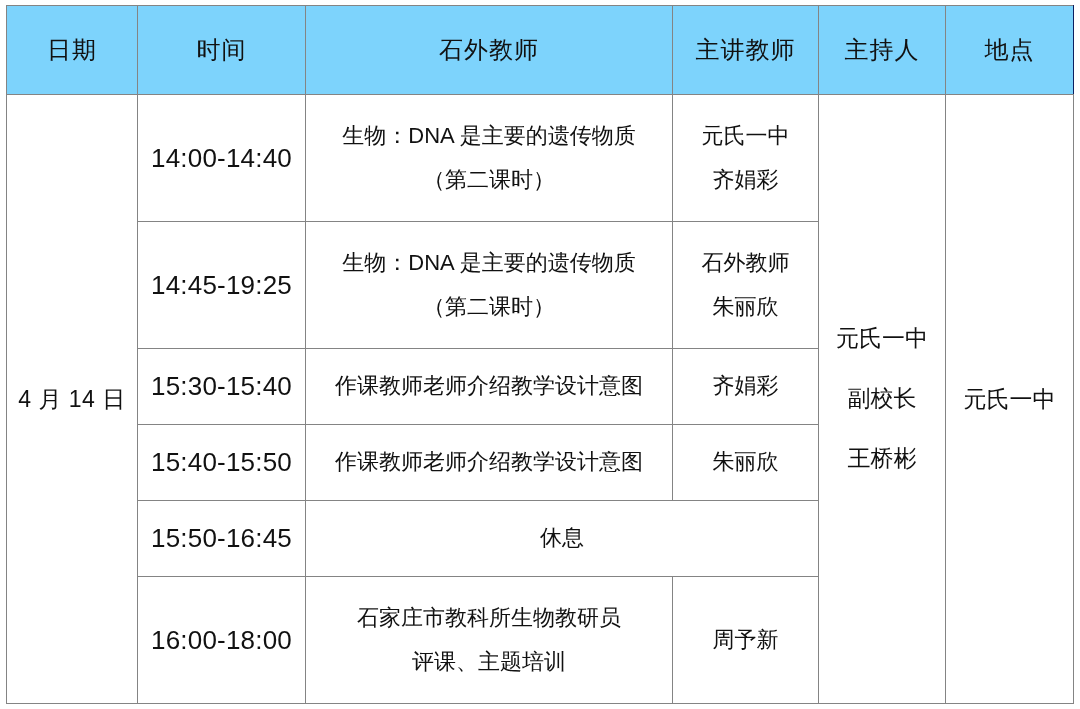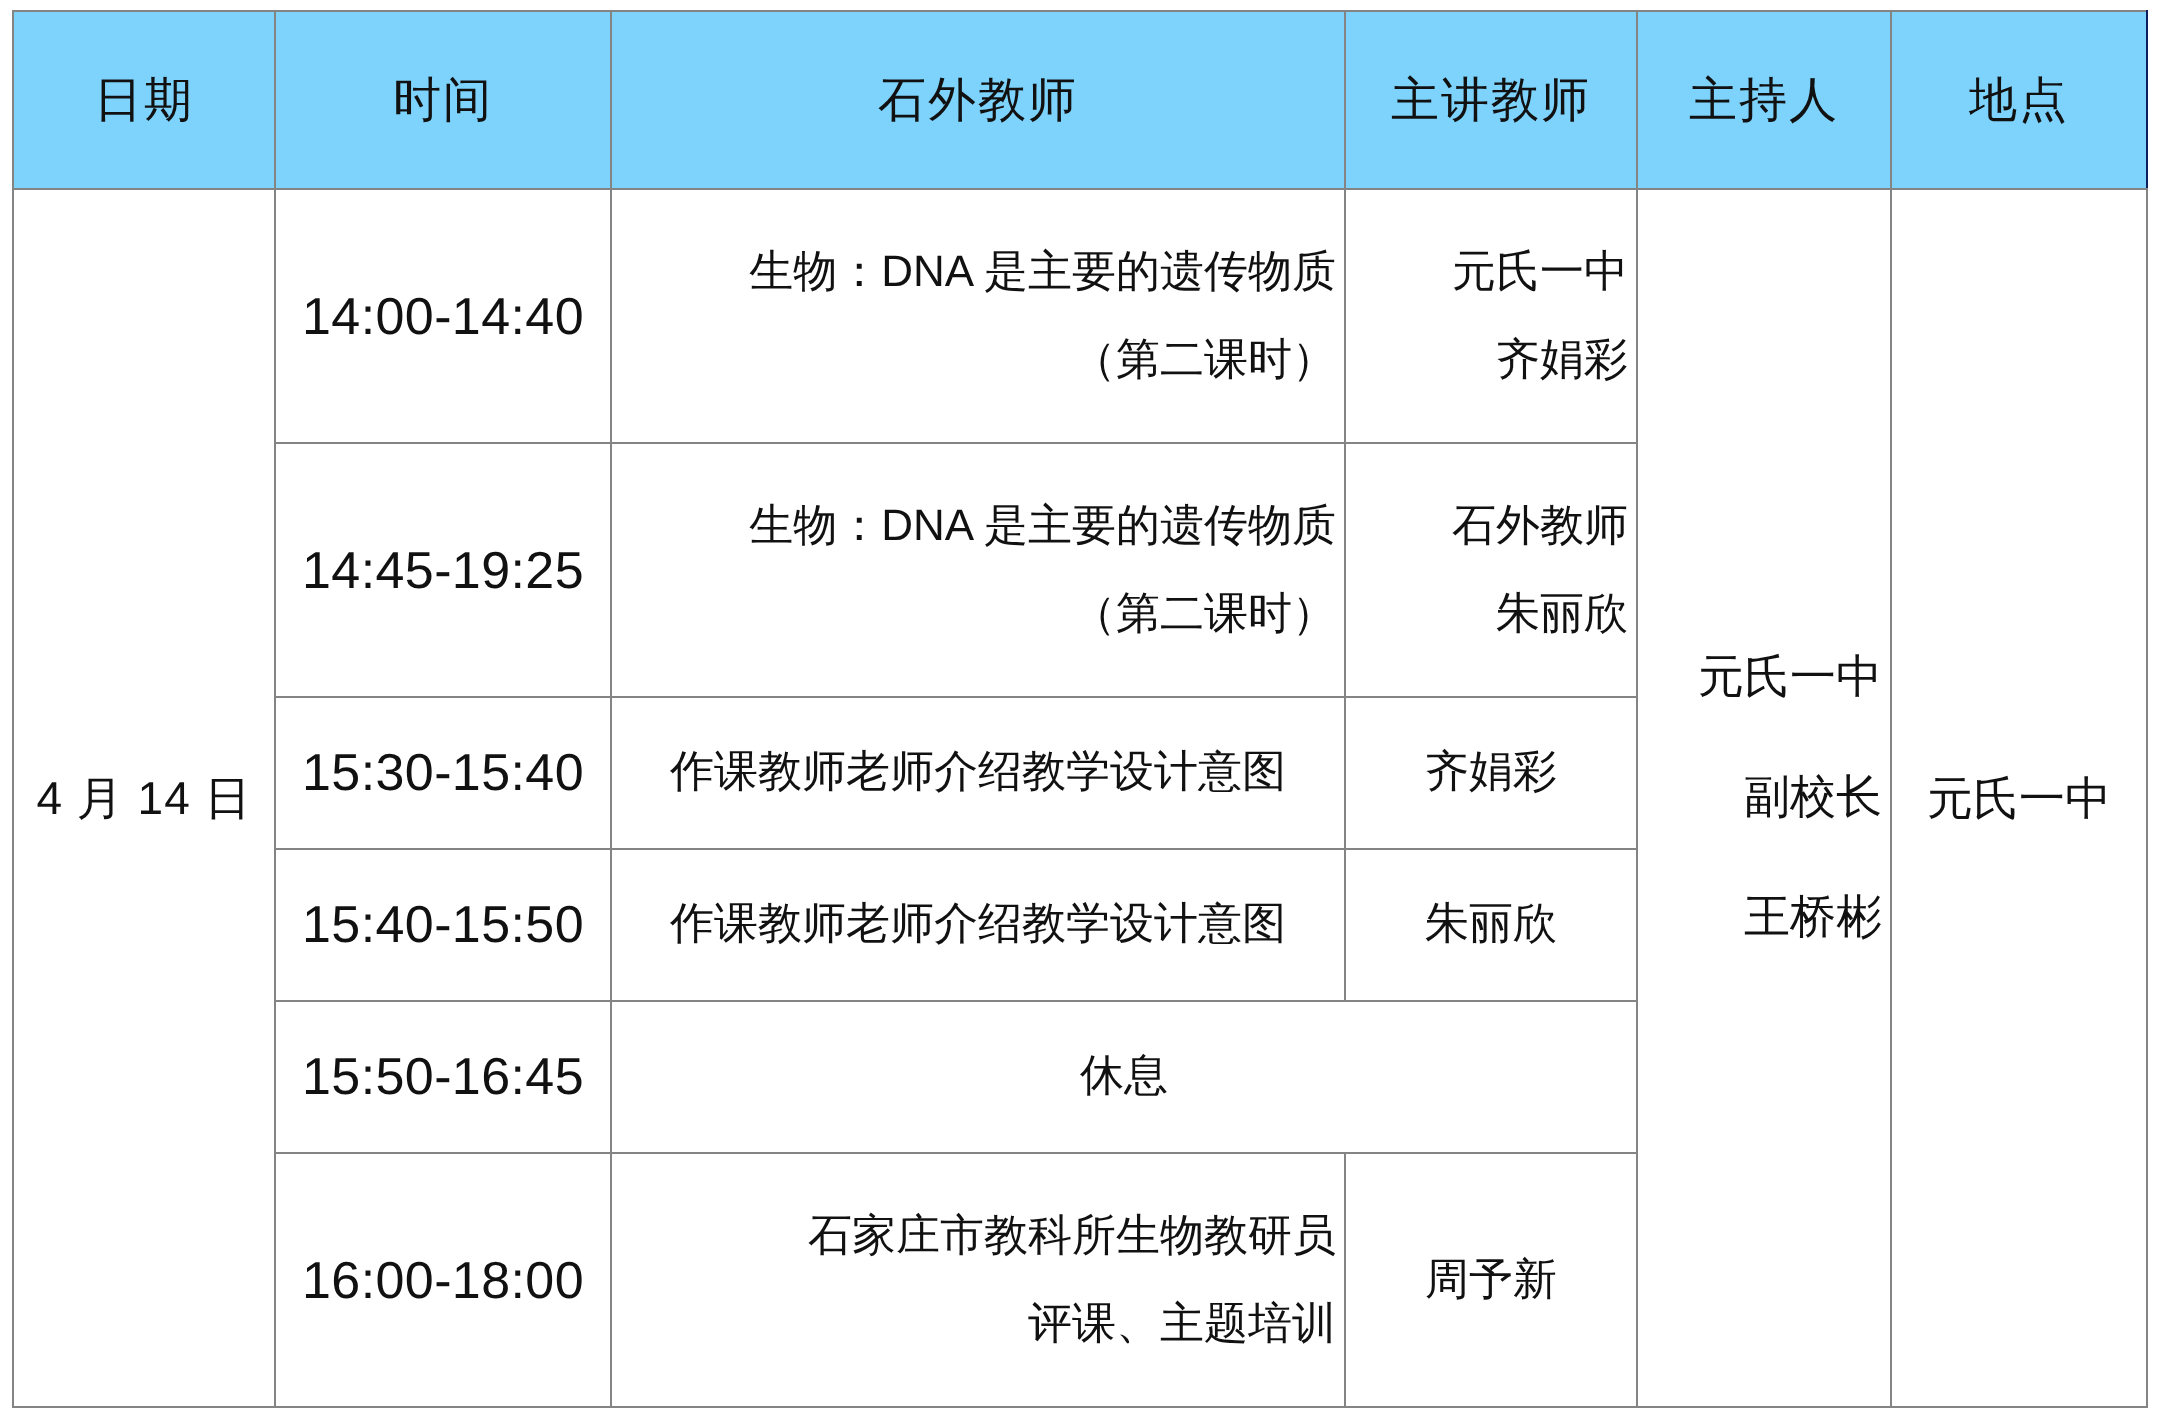--- a/index.html
+++ b/index.html
@@ -81,21 +81,21 @@
     font-size: 22px;
     line-height: 2.0;
   }
   td.host-cell {
     font-size: 23px;
     line-height: 2.6;
   }
   td.place-cell {
     font-size: 23px;
   }
-  .ln { display: block; text-align: right; }
+  .ln { display: block; }
 </style>
 </head>
 <body>
 
 <div class="sheet">
   <table class="schedule">
     <colgroup>
       <col class="c-date">
       <col class="c-time">
       <col class="c-content">

